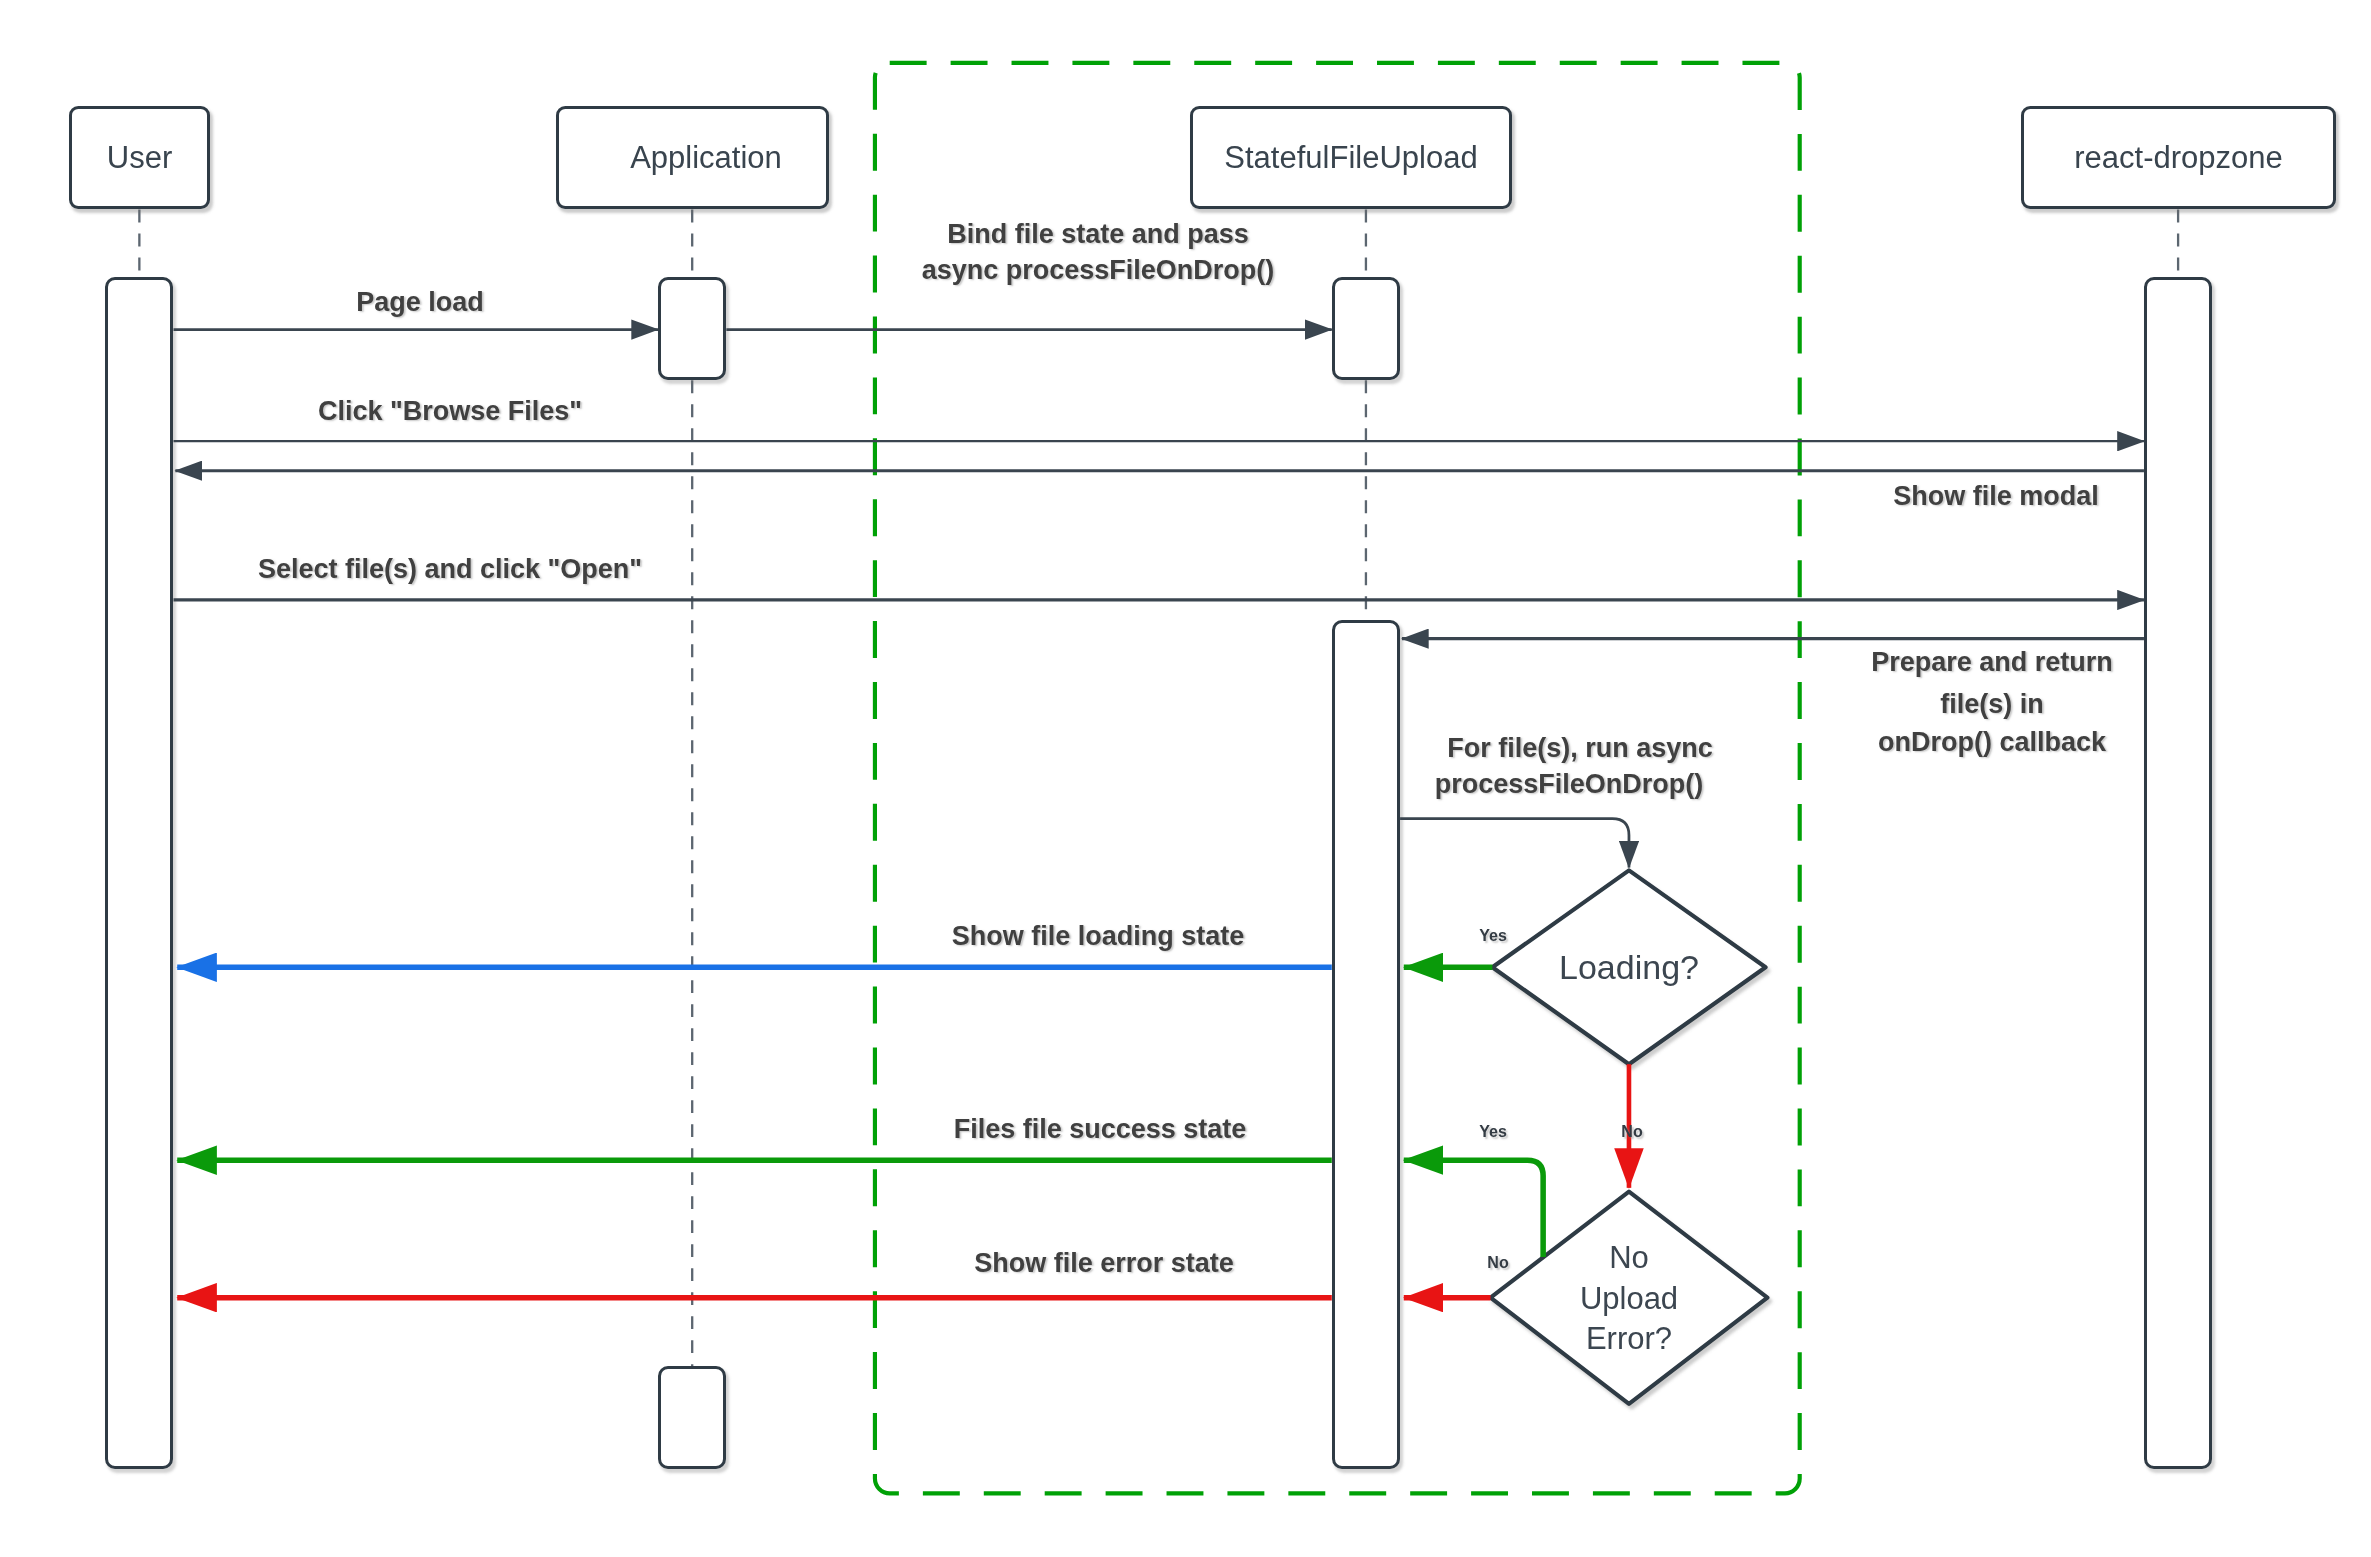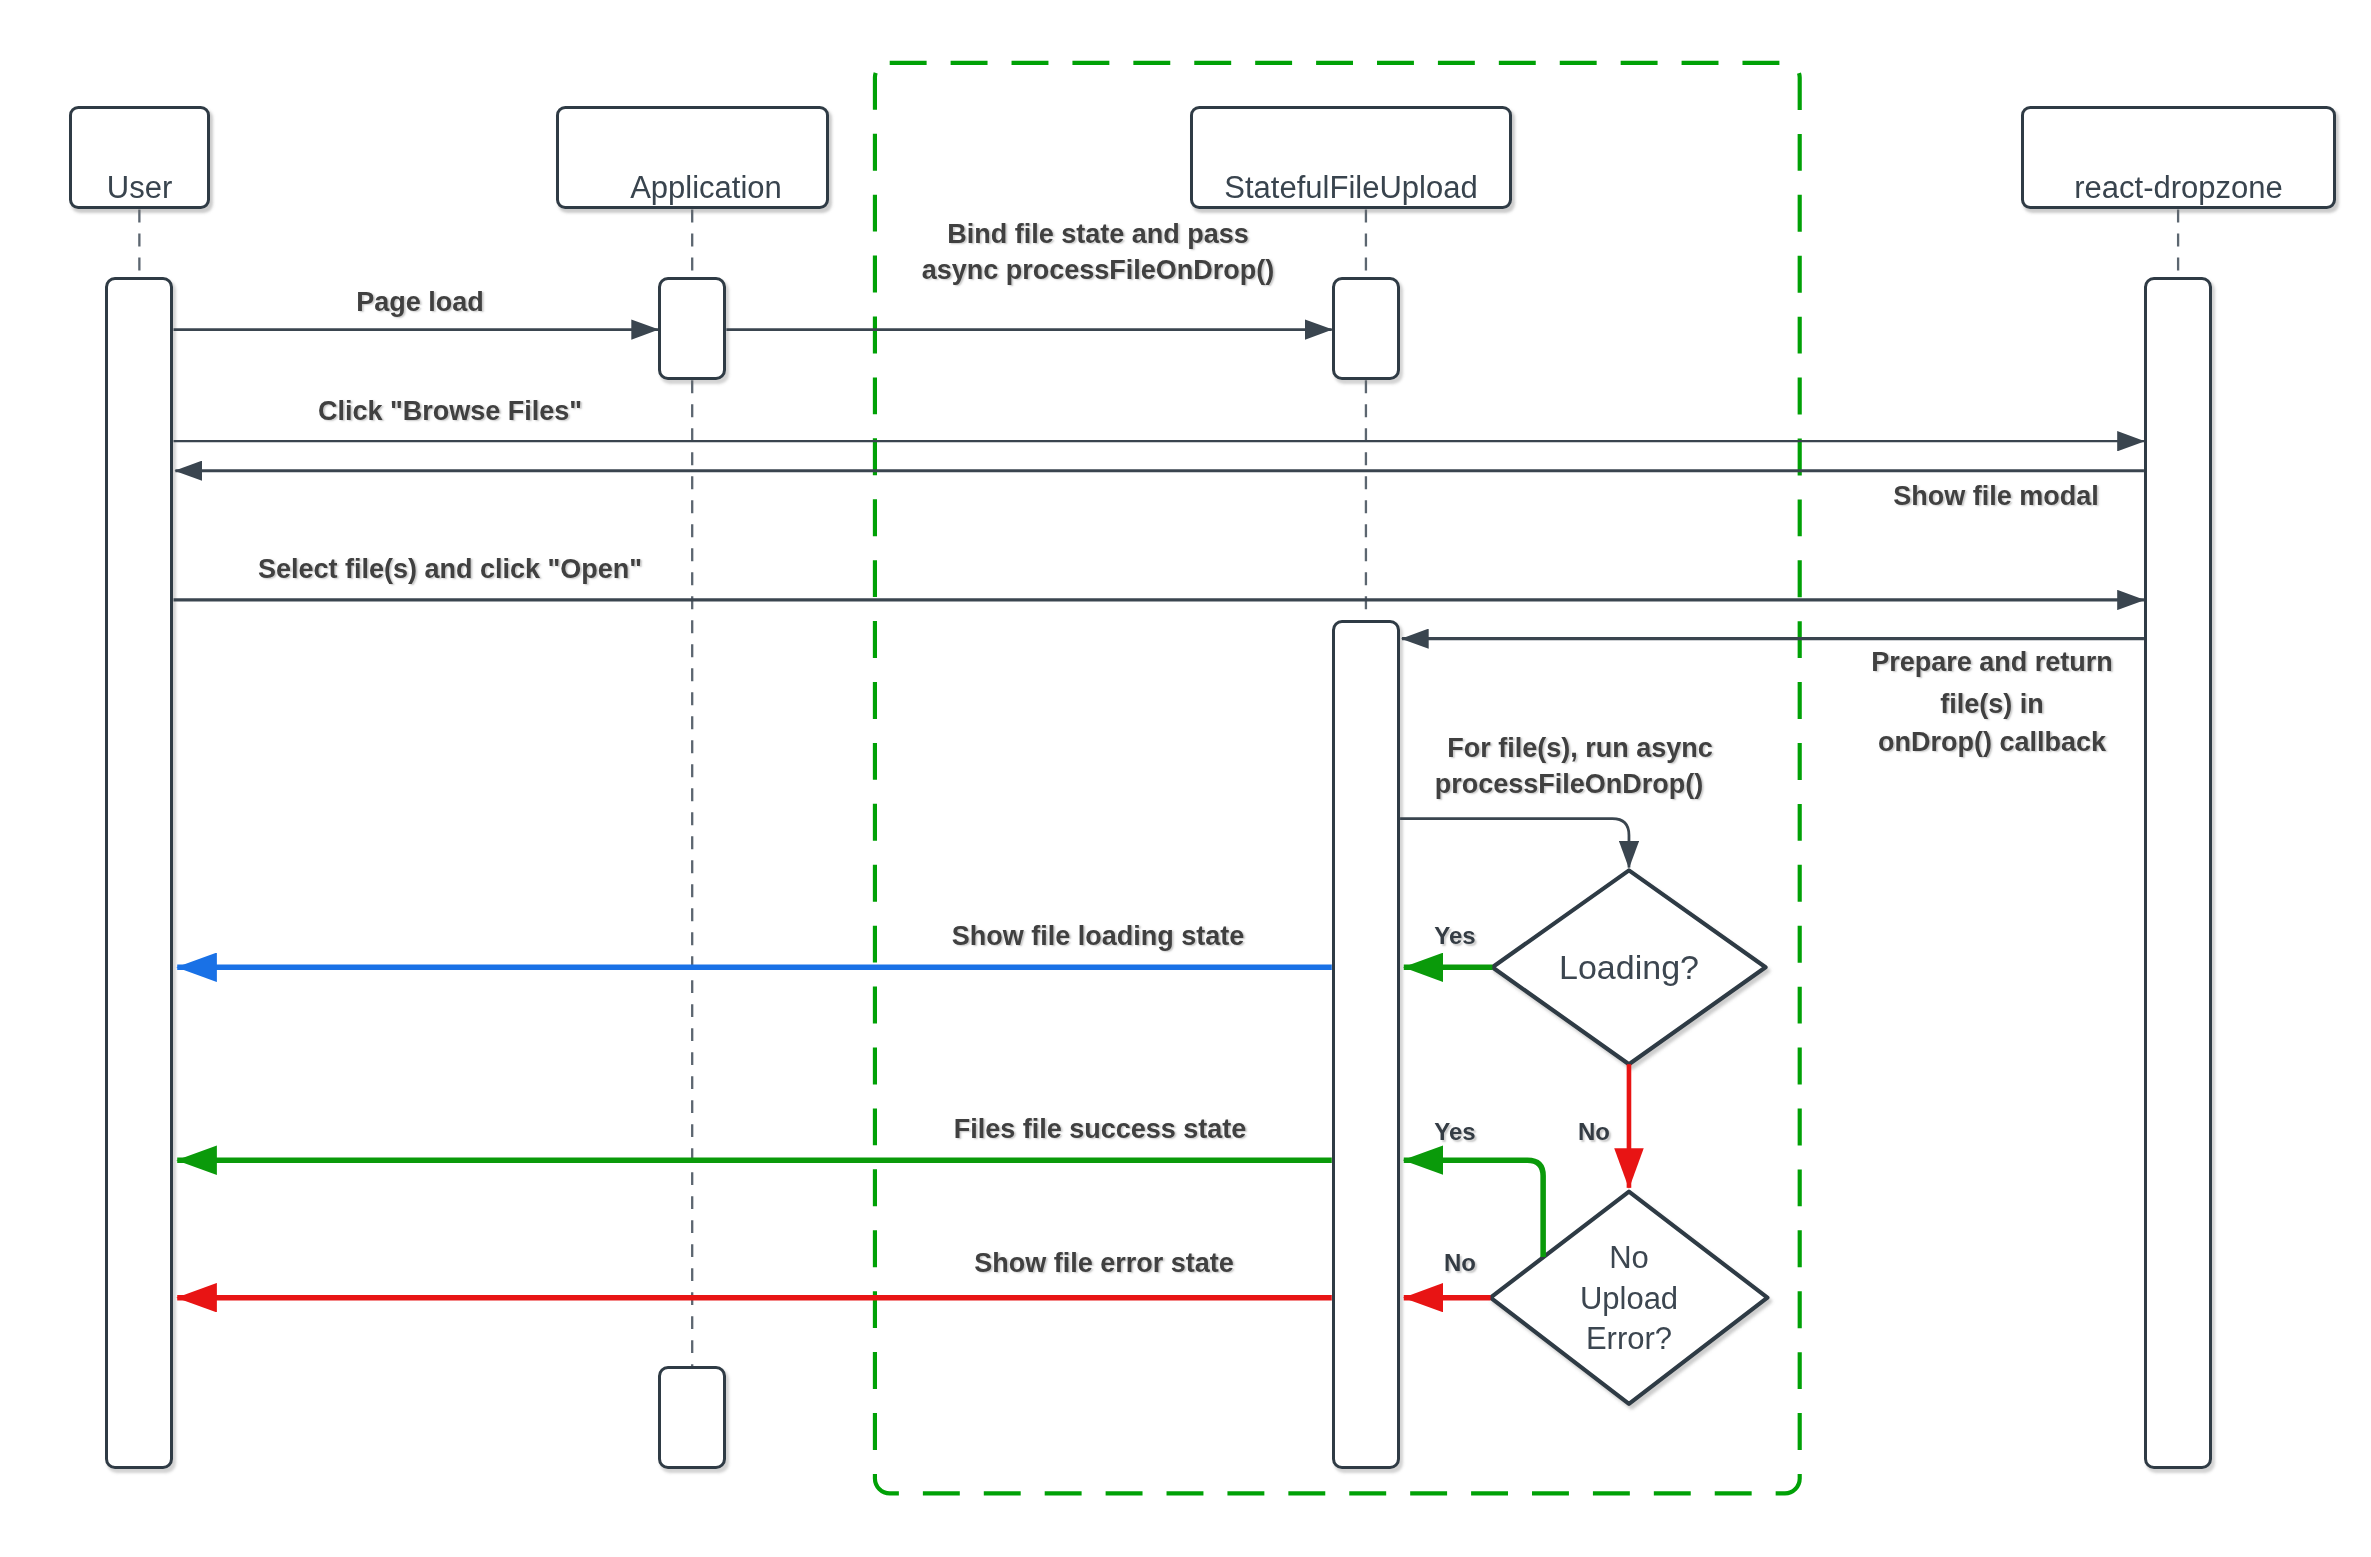--- a/index.html
+++ b/index.html
@@ -4,38 +4,39 @@
 <style>
   html,body{margin:0;padding:0;background:#ffffff;}
   .stage{
     position:relative;width:2371px;height:1558px;background:#ffffff;overflow:hidden;
     font-family:"Liberation Sans",sans-serif;color:#343c44;
   }
   svg.layer{position:absolute;left:0;top:0;width:2371px;height:1558px;}
   .actor-box{
     position:absolute;top:106px;height:103px;background:#ffffff;
     border:3.7px solid #2f3b45;border-radius:9.2px;box-sizing:border-box;
-    display:flex;align-items:flex-end;justify-content:center;
+    display:flex;align-items:center;justify-content:center;
     font-size:31px;color:#39444e;box-shadow:2.8px 3.7px 2.8px rgba(110,110,110,0.35);
     z-index:3;
   }
   .act-bar{
     position:absolute;width:68px;background:#ffffff;border:3.7px solid #2f3b45;
     border-radius:10px;box-sizing:border-box;
     box-shadow:2.8px 3.7px 2.8px rgba(110,110,110,0.3);z-index:3;
   }
   .msg-label{
     position:absolute;transform:translate(-50%,-50%);white-space:nowrap;
     font-size:27px;font-weight:bold;color:#404040;z-index:6;
     text-shadow:1.8px 1.8px 1.8px rgba(145,145,145,0.5);
   }
   .branch-label{
     position:absolute;transform:translate(-50%,-50%);white-space:nowrap;
-    font-size:24px;font-weight:bold;color:#343c44;z-index:6;
+    font-size:16px;font-weight:bold;color:#343c44;z-index:6;
     text-shadow:1.8px 1.8px 1.8px rgba(145,145,145,0.5);
+    margin-left:38px;
   }
   .diamond-label{
     position:absolute;transform:translate(-50%,-50%);white-space:nowrap;
     font-size:34px;font-weight:400;color:#3c4650;z-index:6;text-align:center;
   }
   .diamond-label.small{font-size:31px;line-height:41px;}
 </style>
 </head>
 <body>
 

